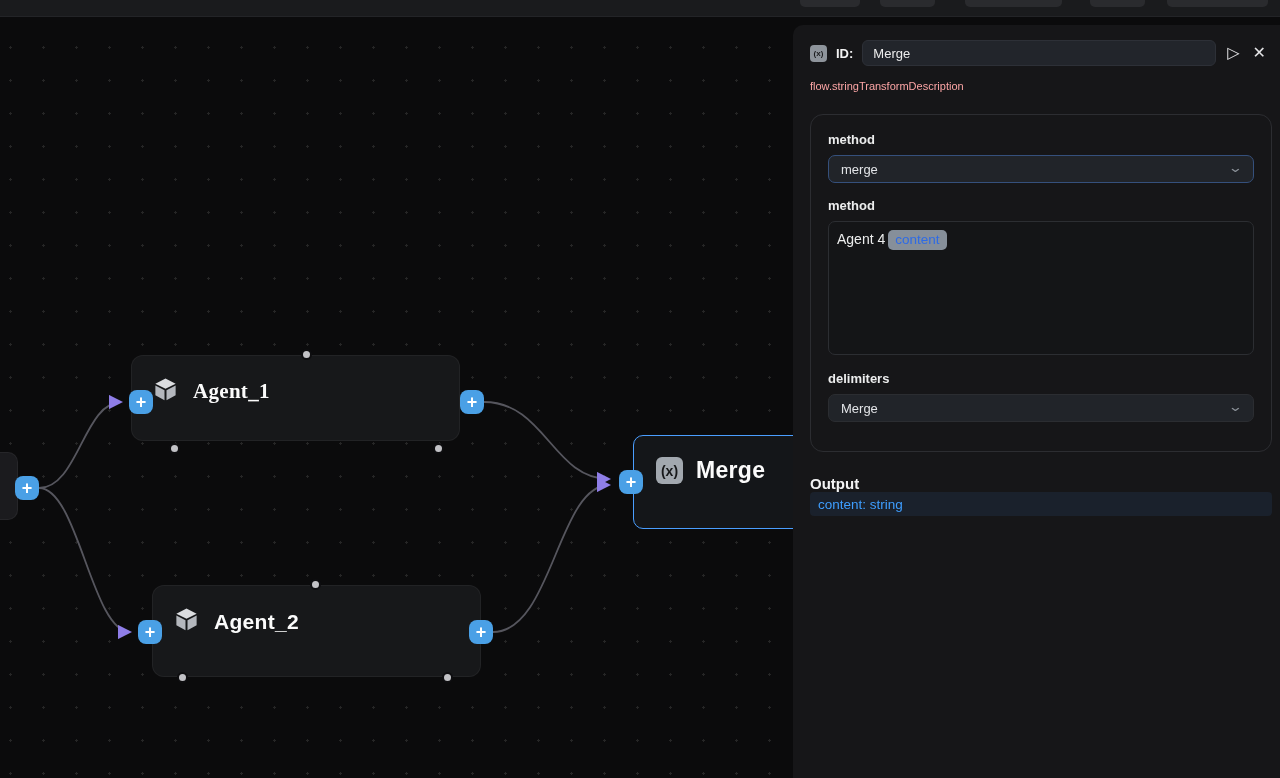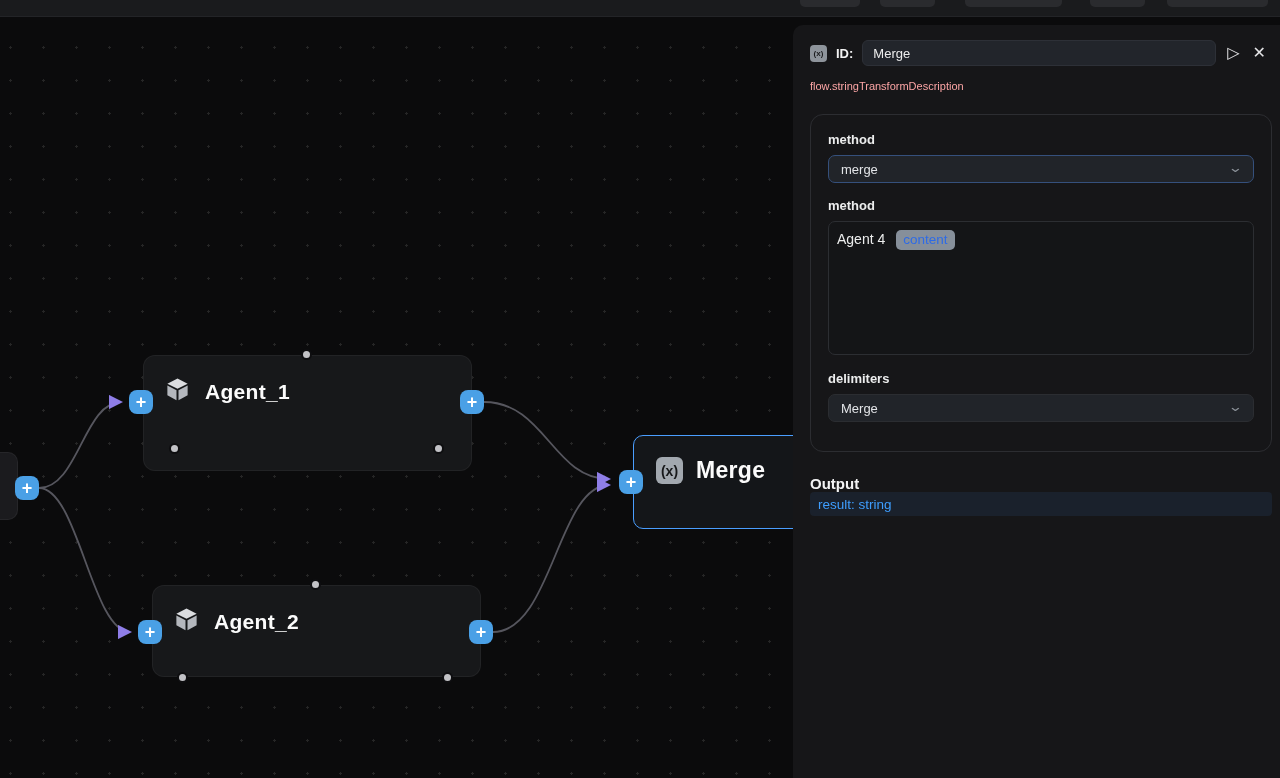--- a/index.html
+++ b/index.html
@@ -58,21 +58,21 @@
   .select { height:28px; border-radius:7px; background:#212429; display:flex;
     align-items:center; justify-content:space-between; padding:0 12px;
     font-size:13px; color:#e2e4e7; cursor:pointer; }
   .select.focused { border:1px solid #35507c; }
   .select.plain { border:1px solid #2b2d31; }
   .chev { color:#8a9097; font-size:13px; transform:scaleX(1.4); margin-top:-4px; }
   .script-box { height:134px; border:1px solid #2c2e32; border-radius:7px;
     background:#141517; padding:7px 8px; font-size:14px; color:#eceded;
     line-height:20px; cursor:text; }
   .chip { display:inline-block; background:rgba(154,164,178,0.85); color:#2e6be6;
-    border-radius:5px; padding:0px 7px; font-size:13.5px; margin-left:11px; }
+    border-radius:5px; padding:0px 7px; font-size:13.5px; margin-left:3px; }
   .gap15 { height:15px; } .gap16 { height:16px; }
 
   .output-heading { margin:23px 0 0 17px; font-size:15px; font-weight:bold;
     color:#f3f3f4; }
   .result-row { margin:0 8px 0 17px; height:24px; background:#1a212c;
     border-radius:4px; display:flex; align-items:center; padding:0 8px;
     font-size:13.5px; color:#3e9eff; cursor:pointer; }
 </style>
 </head>
 <body>
@@ -97,21 +97,21 @@
       </defs>
       <path d="M 39 471 C 78 471, 84 385, 121 385" stroke="#56565e" stroke-width="1.8" marker-end="url(#arrow)"></path>
       <path d="M 39 471 C 78 471, 92 615, 130 615" stroke="#56565e" stroke-width="1.8" marker-end="url(#arrow)"></path>
       <path d="M 484 385 C 545 385, 553 462, 609 462" stroke="#56565e" stroke-width="1.8" marker-end="url(#arrow)"></path>
       <path d="M 493 615 C 552 615, 558 468, 609 468" stroke="#56565e" stroke-width="1.8" marker-end="url(#arrow)"></path>
     </svg>
 
     <div class="node" style="left:-28px; top:435px; width:46px; height:68px; border-radius:10px; background:#1b1b1e;"></div>
     <div class="handle" style="left:15px; top:459px;">+</div>
 
-    <div class="node" style="left:143px; top:338px; width:329px; height:116px;">
+    <div class="node" style="left:131px; top:338px; width:329px; height:86px;font-family:Liberation Serif, serif;">
       <div class="node-head">
         <span>
           <svg width="27" height="27" viewBox="0 0 24 24">
             <polygon points="12,2.2 21,6.8 12,11.4 3,6.8" fill="#dcdde0"></polygon>
             <polygon points="3,8.4 11.1,12.6 11.1,21.6 3,17.2" fill="#b4b7bd"></polygon>
             <polygon points="21,8.4 12.9,12.6 12.9,21.6 21,17.2" fill="#b4b7bd"></polygon>
           </svg>
         </span>
         <span class="node-title">Agent_1</span>
       </div>
@@ -179,16 +179,16 @@
 
       <div class="gap16"></div>
       <div class="field-label">delimiters</div>
       <div class="select plain">
         <span>Merge</span>
         <span class="chev">⌄</span>
       </div>
     </div>
 
     <div class="output-heading">Output</div>
-    <div class="result-row">result: string</div>
+    <div class="result-row">content: string</div>
   </div>
 
 </div>
 
 </body></html>

